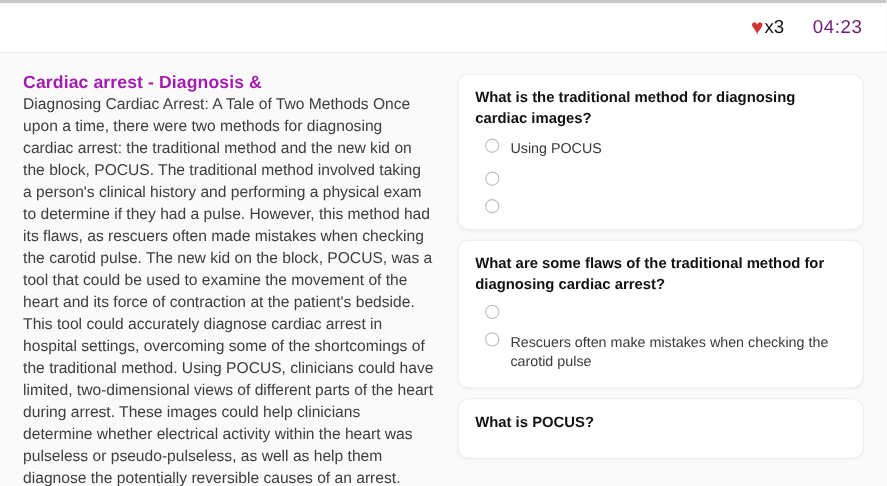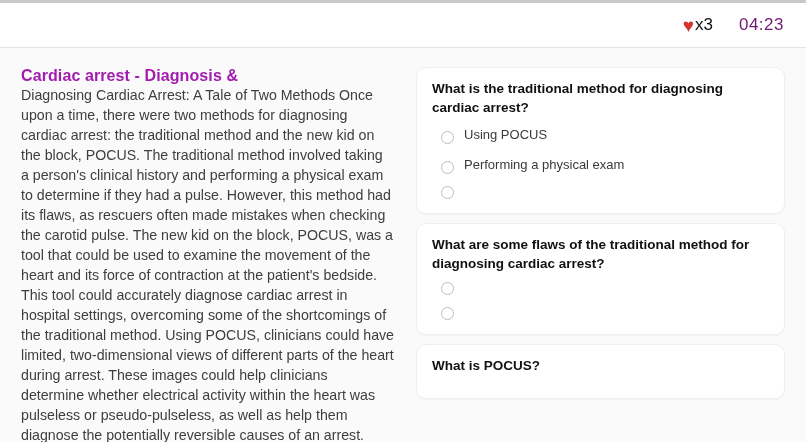--- a/index.html
+++ b/index.html
@@ -77,21 +77,21 @@
   }
   .question {
     font-size: 13.5px;
     font-weight: 700;
     color: #111;
     line-height: 19px;
     margin-bottom: 3px;
   }
   .option {
     display: flex;
-    align-items: flex-end;
+    align-items: flex-start;
     padding: 6px 0 6px 9px;
     cursor: pointer;
   }
   .radio {
     width: 13px; height: 13px;
     border: 1.5px solid #bdbdbd;
     border-radius: 50%;
     background: #fff;
     flex: 0 0 13px;
     margin-right: 10px;
@@ -118,41 +118,41 @@
 <div class="main">
 
   <section class="article">
     <h1>Cardiac arrest - Diagnosis &amp;</h1>
     <p>Diagnosing Cardiac Arrest: A Tale of Two Methods Once upon a time, there were two methods for diagnosing cardiac arrest: the traditional method and the new kid on the block, POCUS. The traditional method involved taking a person's clinical history and performing a physical exam to determine if they had a pulse. However, this method had its flaws, as rescuers often made mistakes when checking the carotid pulse. The new kid on the block, POCUS, was a tool that could be used to examine the movement of the heart and its force of contraction at the patient's bedside. This tool could accurately diagnose cardiac arrest in hospital settings, overcoming some of the shortcomings of the traditional method. Using POCUS, clinicians could have limited, two-dimensional views of different parts of the heart during arrest. These images could help clinicians determine whether electrical activity within the heart was pulseless or pseudo-pulseless, as well as help them diagnose the potentially reversible causes of an arrest. Despite the potential benefits of POCUS, some bodies like the European Resuscitation Council (ERC) have de-emphasized its importance due to its inaccuracy. Instead, current guidelines prompt individuals to begin CPR on any unconscious person with absent or abnormal breathing. Various other methods for detecting circulation and therefore diagnosing cardiac arrest have been proposed, but the current recommendation is to diagnose cardiac arrest in all casualties who are</p>
   </section>
 
   <section class="quiz">
 
     <div class="card">
-      <div class="question">What is the traditional method for diagnosing cardiac arrest?</div>
+      <div class="question">What is the traditional method for diagnosing cardiac images?</div>
       <div class="option">
         <span class="radio"></span>
         <span class="option-label">Using POCUS</span>
       </div>
       <div class="option">
         <span class="radio"></span>
-        <span class="option-label">Performing a physical exam</span>
       </div>
       <div class="option">
         <span class="radio"></span>
       </div>
     </div>
 
     <div class="card">
       <div class="question">What are some flaws of the traditional method for diagnosing cardiac arrest?</div>
       <div class="option">
         <span class="radio"></span>
       </div>
       <div class="option">
         <span class="radio"></span>
+        <span class="option-label">Rescuers often make mistakes when checking the carotid pulse</span>
       </div>
     </div>
 
     <div class="card">
       <div class="question">What is POCUS?</div>
       <div class="option">
         
         
       </div>
 

